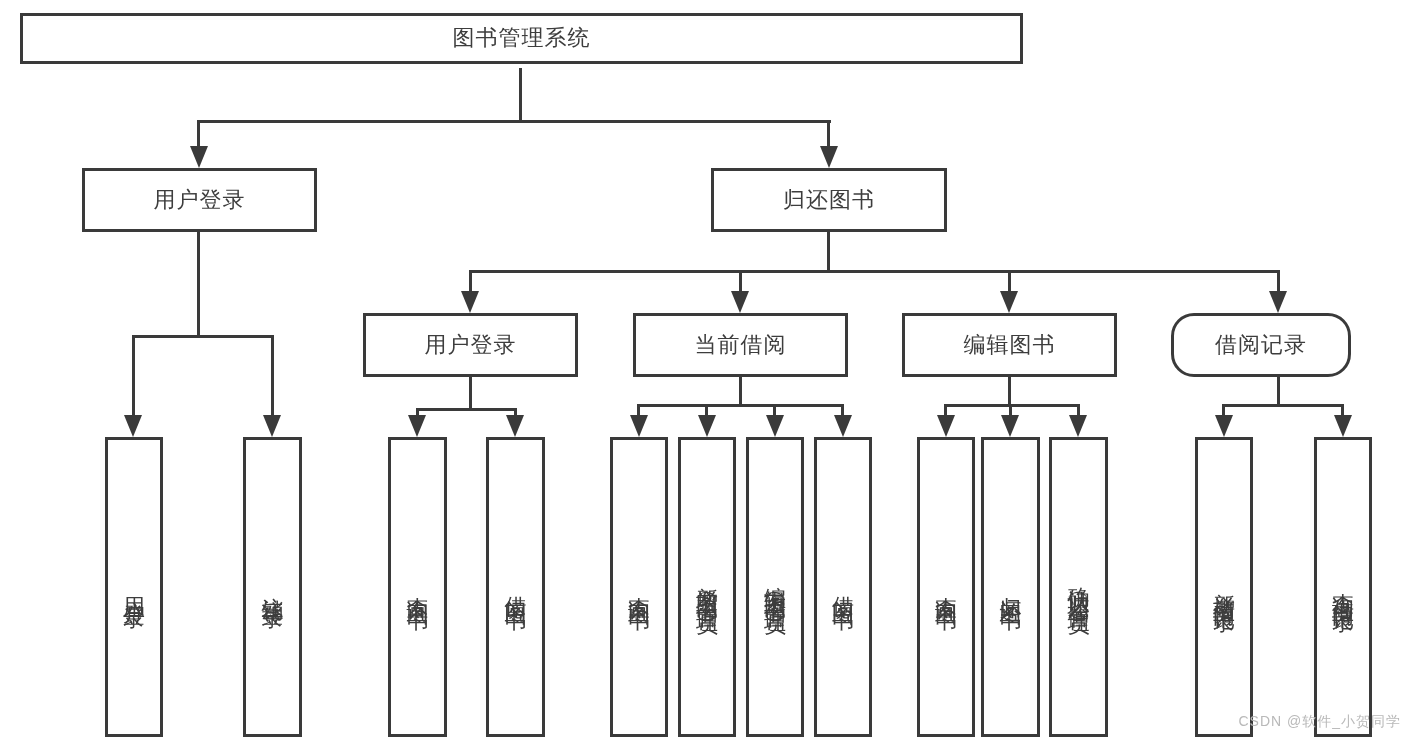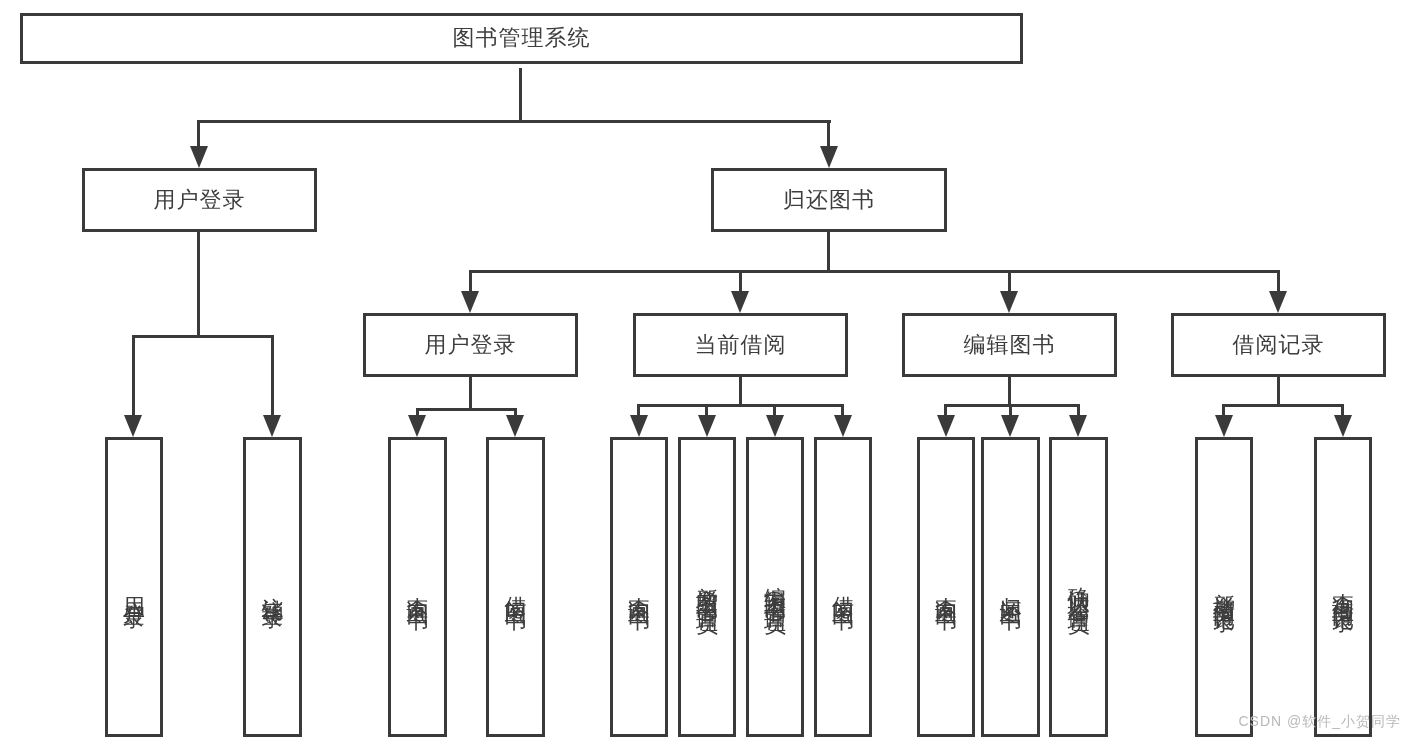--- a/index.html
+++ b/index.html
@@ -32,21 +32,21 @@
   }
   
   #n-root            { left:20px;   top:13px;  width:1003px; height:51px; }
   
   #n-user-login      { left:82px;   top:168px; width:235px;  height:64px; }
   #n-book-mgmt       { left:711px;  top:168px; width:236px;  height:64px; }
   
   #n-new-book-rec    { left:363px;  top:313px; width:215px;  height:64px; }
   #n-book-borrow     { left:633px;  top:313px; width:215px;  height:64px; }
   #n-current-borrow  { left:902px;  top:313px; width:215px;  height:64px; }
-  #n-borrow-records  { left:1171px; top:313px; width:215px;  height:64px; }
+  #n-borrow-records  { left:1171px; top:313px; width:180px;  height:64px;border-radius:23px; }
   
   .leaf { top:437px; height:300px; }
   #l-user-login      { left:105px;  width:58px; }
   #l-logout          { left:243px;  width:59px; }
   #l-query-a         { left:388px;  width:59px; }
   #l-borrow-a        { left:486px;  width:59px; }
   #l-query-b         { left:610px;  width:58px; }
   #l-add-book        { left:678px;  width:58px; }
   #l-edit-book       { left:746px;  width:58px; }
   #l-borrow-b        { left:814px;  width:58px; }

